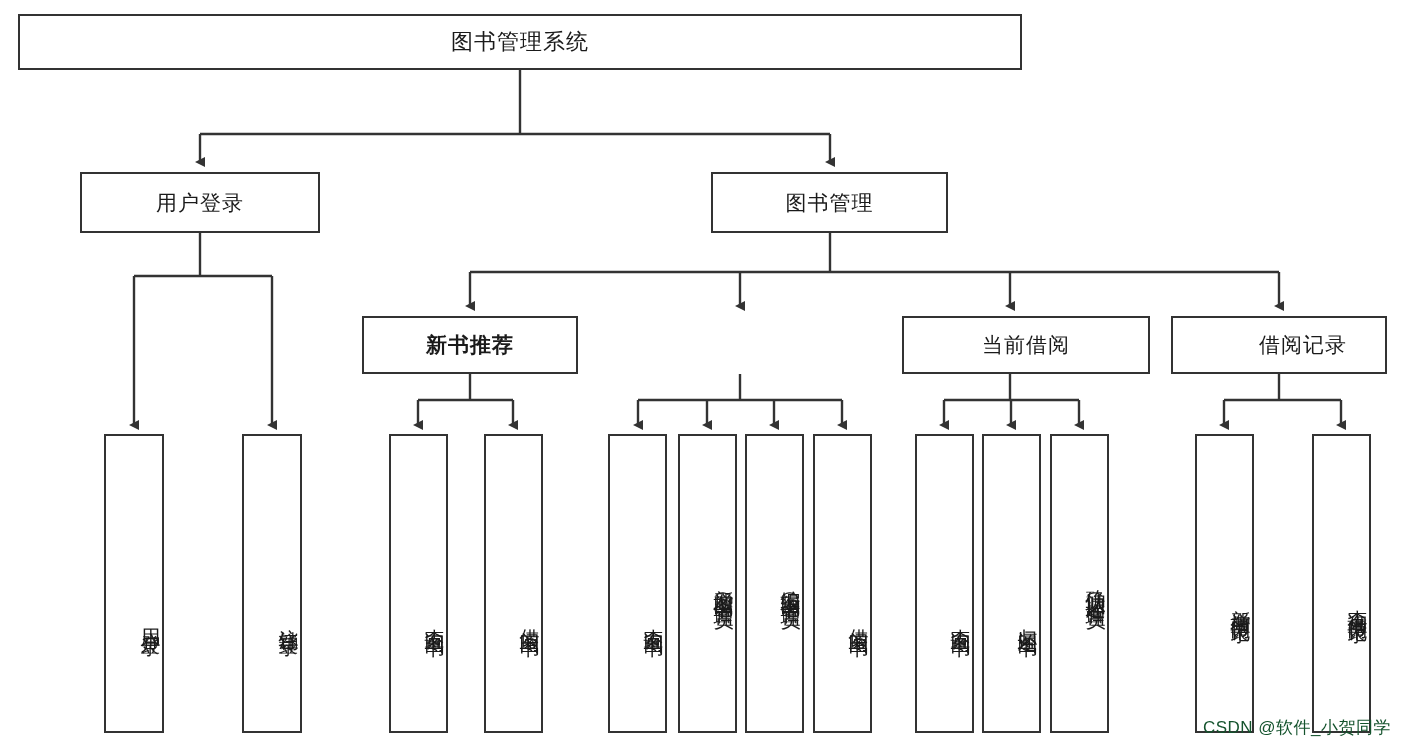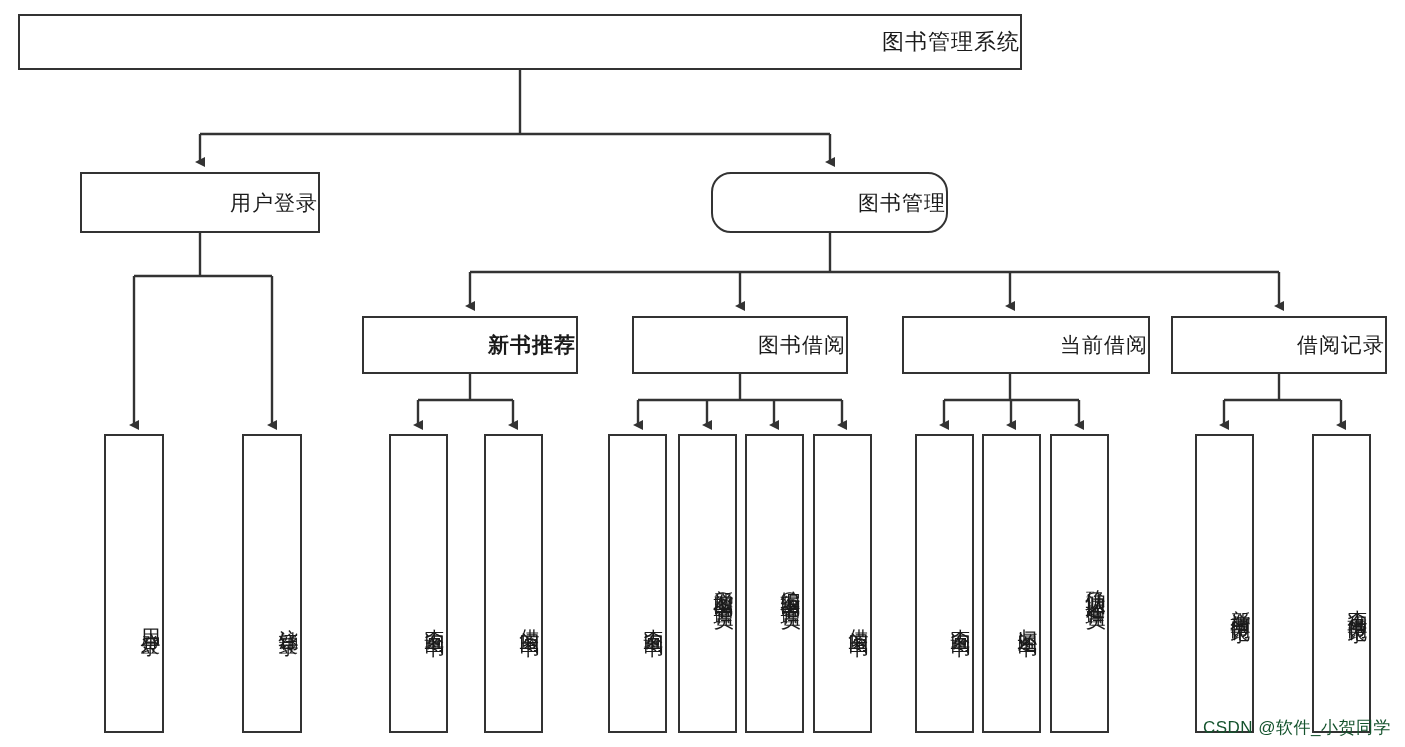--- a/index.html
+++ b/index.html
@@ -23,21 +23,21 @@
     pointer-events:none;
   }
   
   .node{
     position:absolute;
     box-sizing:border-box;
     background:#ffffff;
     border:2px solid #333333;
     display:flex;
     align-items:center;
-    justify-content:flex-end;
+    justify-content:center;
     color:#1a1a1a;
   }
   .node.horiz{
     font-size:21px;
     letter-spacing:1px;
     line-height:1.2;
   }
   .node.vert{
     writing-mode:vertical-rl;
     text-orientation:upright;
@@ -128,31 +128,28 @@
   </svg>
 
   <div class="node horiz" id="root-node" style="left:18px; top:14px; width:1004px; height:56px;">
     <span>图书管理系统</span>
   </div>
 
   <div class="node horiz" style="left:80px; top:172px; width:240px; height:61px;">
     <span>用户登录</span>
   </div>
 
-  <div class="node horiz" style="left:711px; top:172px; width:237px; height:61px;border-radius:20px;">
+  <div class="node horiz" style="left:711px; top:172px; width:237px; height:61px;">
     <span>图书管理</span>
   </div>
 
   <div class="node horiz" style="left:362px; top:316px; width:216px; height:58px;font-weight:bold;">
     <span>新书推荐</span>
   </div>
 
-  <div class="node horiz" style="left:632px; top:316px; width:216px; height:58px;">
-    <span>图书借阅</span>
-  </div>
 
   <div class="node horiz" style="left:902px; top:316px; width:248px; height:58px;">
     <span>当前借阅</span>
   </div>
 
   <div class="node horiz" style="left:1171px; top:316px; width:216px; height:58px;padding-left:48px;">
     <span>借阅记录</span>
   </div>
 
   <div class="node vert" style="left:104px; top:434px; width:60px; height:299px; padding-top:70px;">

